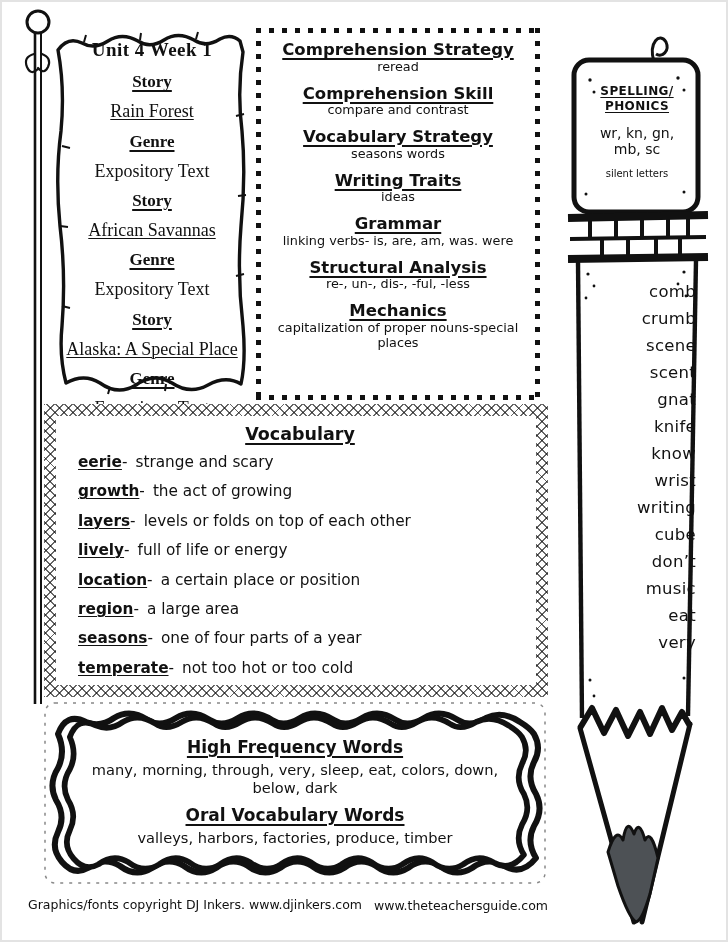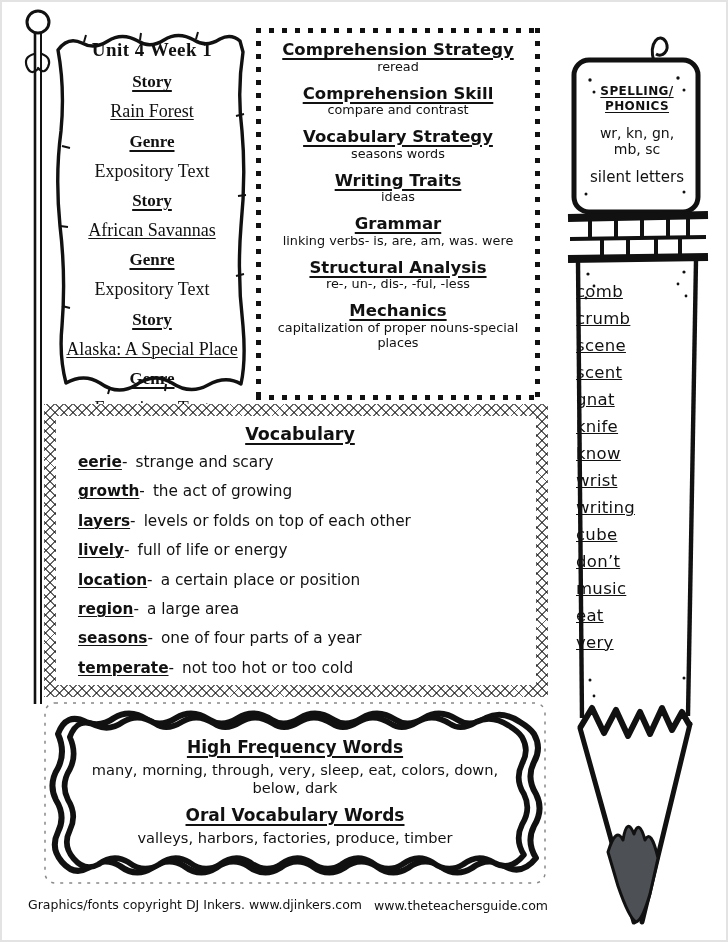--- a/index.html
+++ b/index.html
@@ -36,24 +36,24 @@
   }
   .skill-heading{font-size:16.5px;line-height:1.2;}
   .skill-detail{font-size:12.8px;line-height:1.15;max-width:278px;}
 
   
   .pencil{position:absolute;left:566px;top:28px;width:146px;height:912px;}
   .pencil svg{position:absolute;inset:0;}
   .pencil-head{position:absolute;left:12px;right:16px;top:56px;text-align:center;}
   .pencil-title{font-size:12px;font-weight:600;line-height:1.25;letter-spacing:.4px;}
   .pencil-patterns{font-size:14px;margin-top:11px;line-height:1.15;padding:0 16px;}
-  .pencil-note{font-size:15px;margin-top:11px;}
+  .pencil-note{font-size:10px;margin-top:11px;}
   .pencil-words{
-    position:absolute;left:10px;right:16px;top:250px;text-align:left;
-    font-size:16.5px;line-height:27px;letter-spacing:.3px;text-decoration:underline;
+    position:absolute;left:10px;right:16px;top:250px;text-align:right;
+    font-size:16.5px;line-height:27px;letter-spacing:.3px;
   }
 
   
   .vocab-wrap{
     position:absolute;left:44px;top:404px;width:504px;height:293px;
     background-color:#fff;
     background-image:
       repeating-linear-gradient(45deg,rgba(20,20,20,.65) 0 1.4px,transparent 1.4px 6.5px),
       repeating-linear-gradient(135deg,rgba(20,20,20,.65) 0 1.4px,transparent 1.4px 6.5px);
     box-sizing:border-box;padding:12px;

